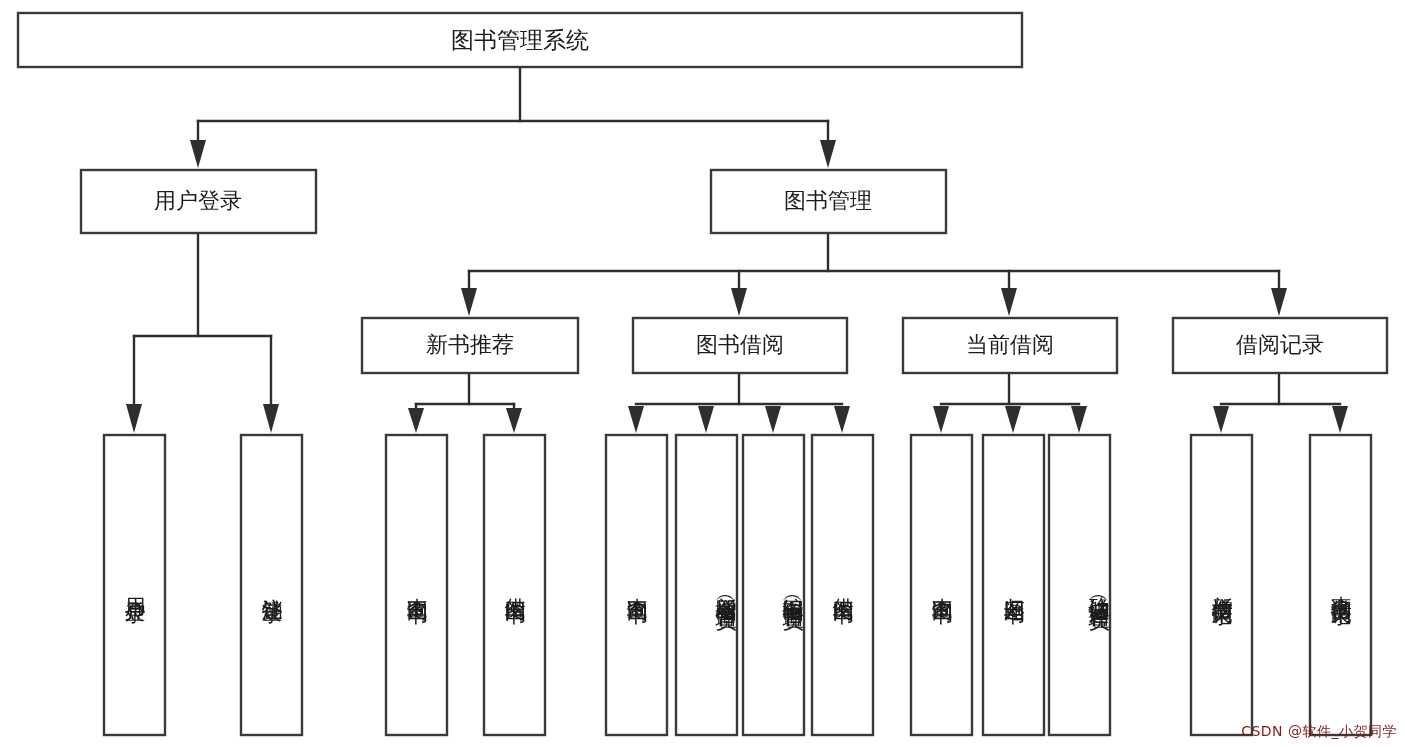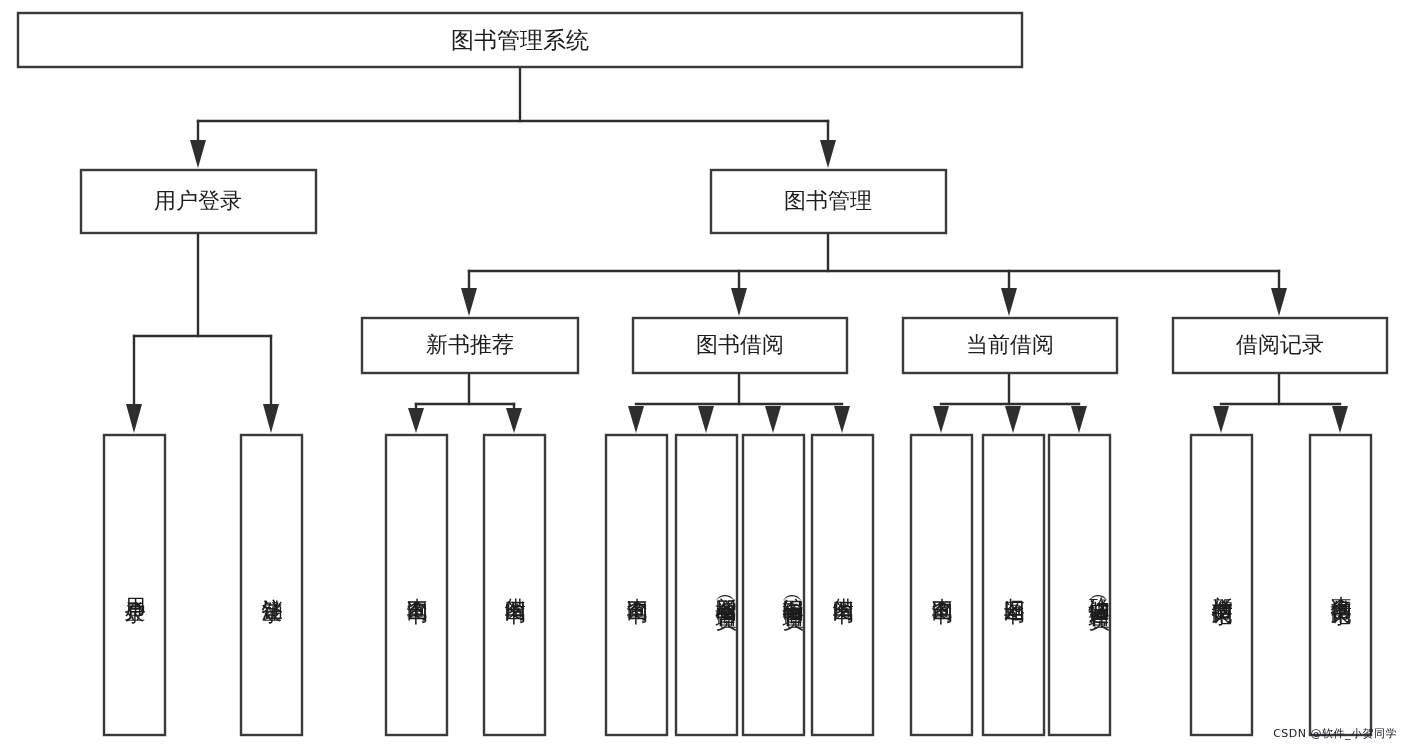--- a/index.html
+++ b/index.html
@@ -65,22 +65,22 @@
     letter-spacing: 2px;
     white-space: nowrap;
     pointer-events: none;
     user-select: none;
   }
   .watermark {
     position: absolute;
     right: 8px;
     bottom: 6px;
     font-family: "DejaVu Sans", "Liberation Sans", sans-serif;
-    font-size: 11px;
-    color: #0f172a;
+    font-size: 14px;
+    color: #7f1d1d;
     letter-spacing: 0.5px;
     white-space: nowrap;
   }
 </style>
 </head>
 <body>
 
 <div id="diagram-root">
 
   <svg id="flowchart" viewBox="0 0 1405 747" xmlns="http://www.w3.org/2000/svg">

